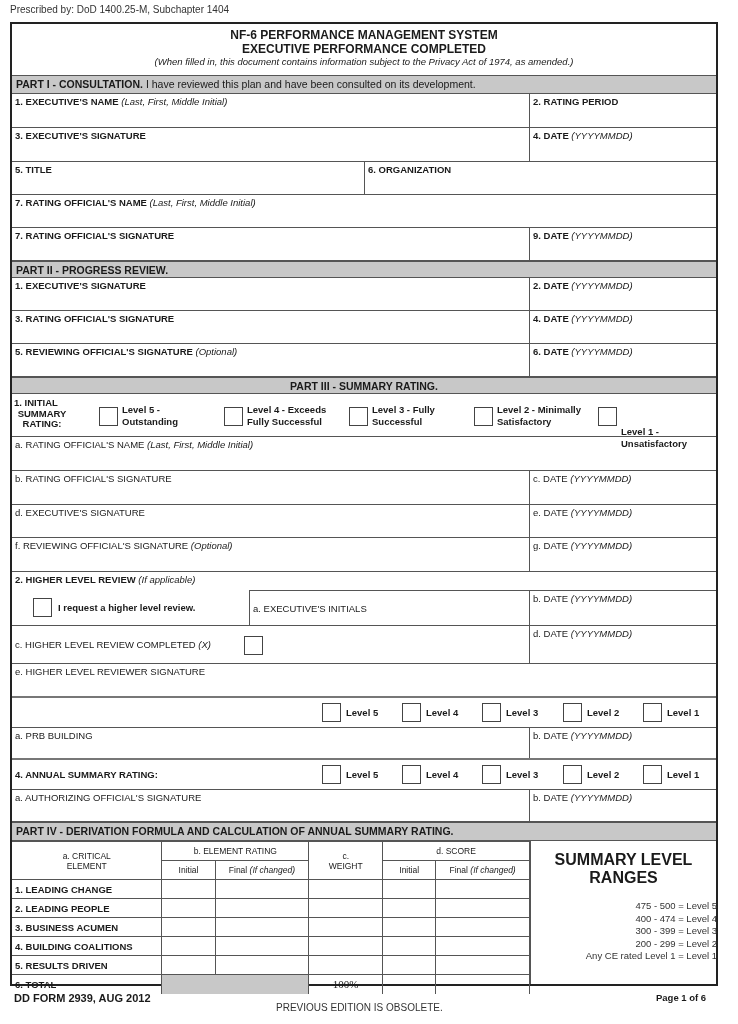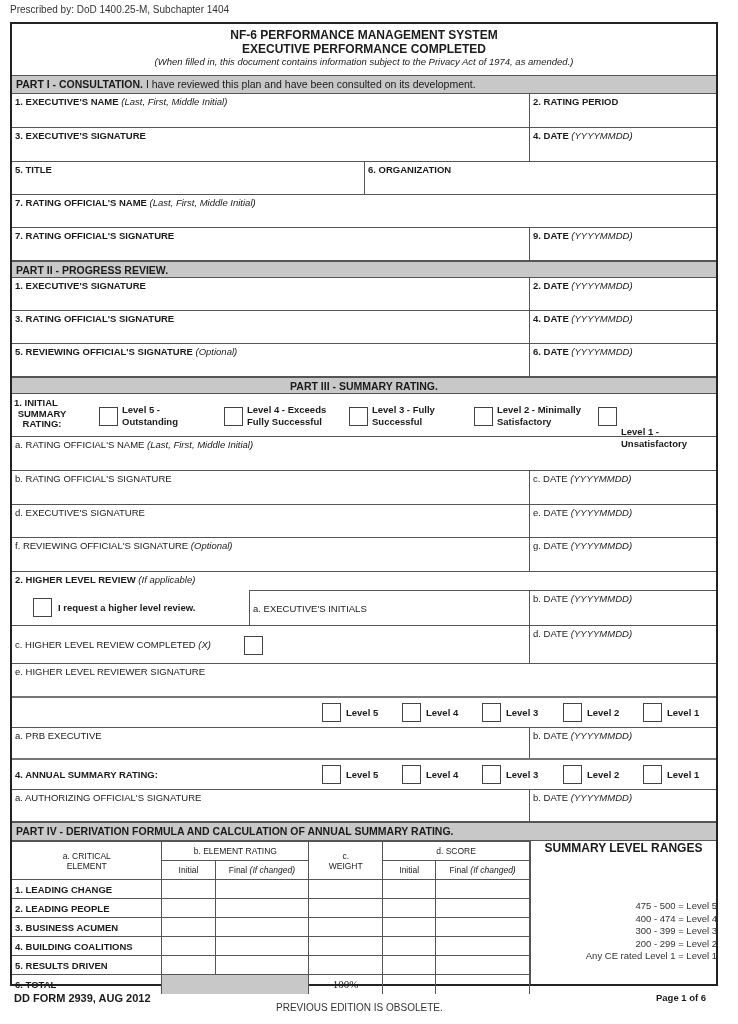--- a/index.html
+++ b/index.html
@@ -154,21 +154,21 @@
     <div class="cb" style="left:390px;top:5px;"></div>
     <div class="lv" style="left:414px;top:9px;">Level 4</div>
     <div class="cb" style="left:470px;top:5px;"></div>
     <div class="lv" style="left:494px;top:9px;">Level 3</div>
     <div class="cb" style="left:551px;top:5px;"></div>
     <div class="lv" style="left:575px;top:9px;">Level 2</div>
     <div class="cb" style="left:631px;top:5px;"></div>
     <div class="lv" style="left:655px;top:9px;">Level 1</div>
   </div>
   <div class="row" style="top:704px;height:32px;border-bottom:2px solid #777;">
-    <div class="cell" style="left:0;width:517px;"><span>a. PRB EXECUTIVE</span></div>
+    <div class="cell" style="left:0;width:517px;"><span>a. PRB BUILDING</span></div>
     <div class="cell vline" style="left:517px;width:187px;"><span>b. DATE</span><span class="i"> (YYYYMMDD)</span></div>
   </div>
 
   <div class="row" style="top:736px;height:30px;">
     <div class="cell" style="left:0;width:300px;padding-top:9px;"><b>4. ANNUAL SUMMARY RATING:</b></div>
     <div class="cb" style="left:310px;top:5px;"></div>
     <div class="lv" style="left:334px;top:9px;">Level 5</div>
     <div class="cb" style="left:390px;top:5px;"></div>
     <div class="lv" style="left:414px;top:9px;">Level 4</div>
     <div class="cb" style="left:470px;top:5px;"></div>
@@ -249,21 +249,21 @@
       <td class="b" style="border-left:none;border-bottom:none;">6. TOTAL</td>
       <td colspan="2" class="grey" style="border-bottom:none;"></td>
       <td class="ctr" style="font-family:'Liberation Serif',serif;font-size:11px;border-bottom:none;">100%</td>
       <td style="border-bottom:none;"></td>
       <td style="border-bottom:none;"></td>
     </tr>
   </tbody>
     </table>
 
   <div class="abs" style="left:518px;top:817px;width:186px;height:143px;border-left:1px solid #555;">
-    <div class="b ctr" style="font-size:12px;margin-top:0;">SUMMARY LEVEL RANGES</div>
+    <div class="b ctr" style="font-size:16px;margin-top:10px;">SUMMARY LEVEL RANGES</div>
     <div class="ranges" style="left:0;top:59px;width:186px;">
       <div>475 - 500 = Level 5</div>
       <div>400 - 474 = Level 4</div>
       <div>300 - 399 = Level 3</div>
       <div>200 - 299 = Level 2</div>
       <div>Any CE rated Level 1 = Level 1</div>
     </div>
   </div>
 </div>
 

